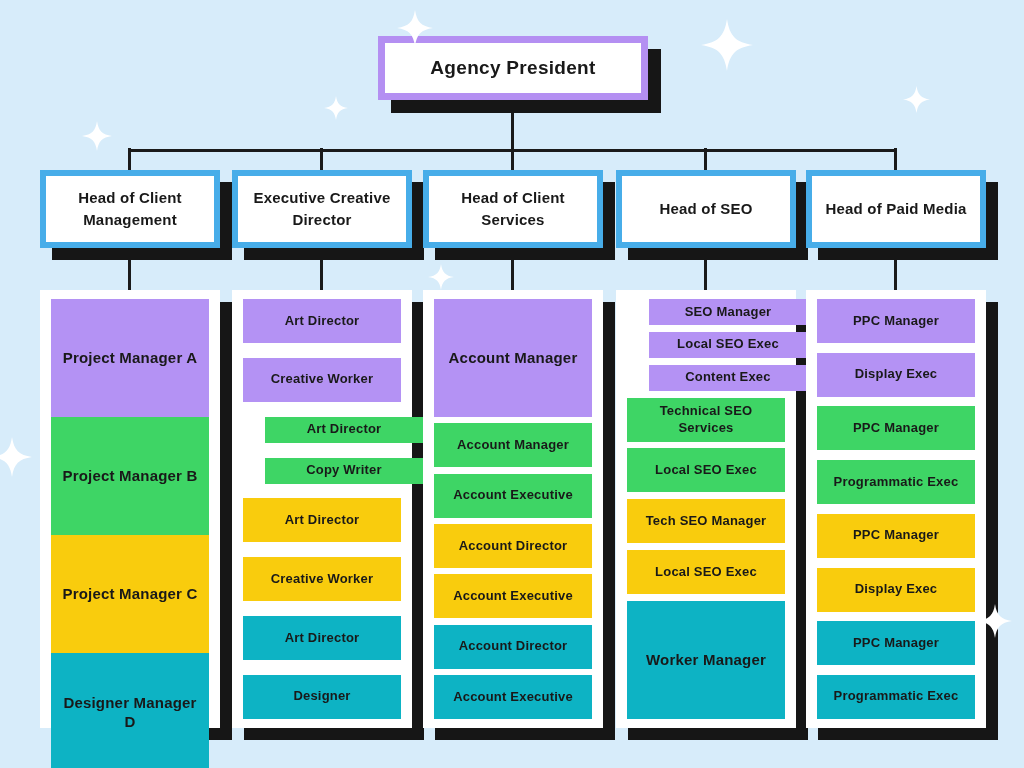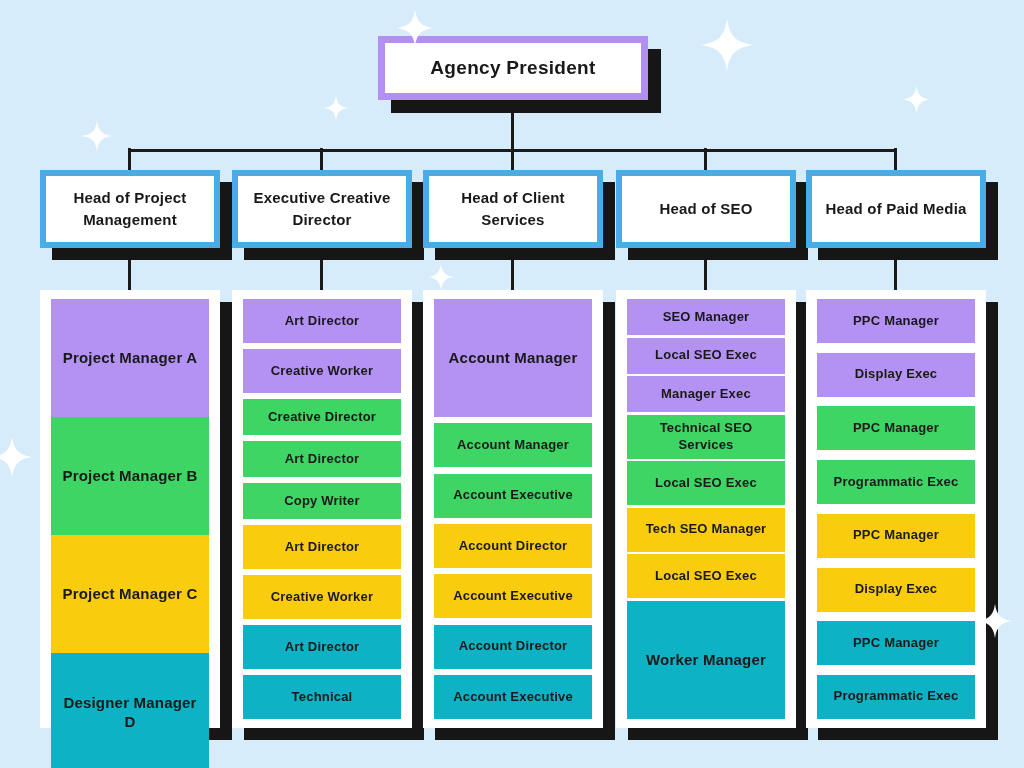--- a/index.html
+++ b/index.html
@@ -46,21 +46,21 @@
     justify-content:space-between;z-index:2;
   }
   .member{
     width:100%;box-sizing:border-box;flex:0 0 auto;
     display:flex;align-items:center;justify-content:center;
     text-align:center;font-size:13px;line-height:1.3;
     letter-spacing:.2px;padding:0 6px;
   }
   .s-xl{height:118px;font-size:15px;}
   .s-md{height:44px;}
-  .s-sm{height:36px;}
+  .s-sm{height:26px;margin-left:22px;}
   .c-purple{background:var(--purple,#b492f4);}
   .c-green{background:var(--green,#3ed565);}
   .c-yellow{background:var(--yellow,#f9cc0d);}
   .c-teal{background:var(--teal,#0db3c4);}
   
   .sparkle{position:absolute;z-index:5;pointer-events:none;}
   .sparkle svg{display:block;width:100%;height:100%;}
 </style>
 </head>
 <body>
@@ -72,21 +72,21 @@
 
   <div class="president">
     <span>Agency President</span>
   </div>
 
   <div id="depts">
   <div class="dept" style="left: 40px;">
     <div class="line top-drop"></div>
     <div class="line bottom-drop"></div>
     <div class="head-box">
-      <span>Head of Project Management</span>
+      <span>Head of Client Management</span>
     </div>
     <div class="column">
           <div class="member s-xl c-purple">
             <span>Project Manager A</span>
           </div>
           <div class="member s-xl c-green">
             <span>Project Manager B</span>
           </div>
           <div class="member s-xl c-yellow">
             <span>Project Manager C</span>
@@ -104,39 +104,36 @@
       <span>Executive Creative Director</span>
     </div>
     <div class="column">
           <div class="member s-md c-purple">
             <span>Art Director</span>
           </div>
           <div class="member s-md c-purple">
             <span>Creative Worker</span>
           </div>
           <div class="member s-sm c-green">
-            <span>Creative Director</span>
-          </div>
-          <div class="member s-sm c-green">
             <span>Art Director</span>
           </div>
           <div class="member s-sm c-green">
             <span>Copy Writer</span>
           </div>
           <div class="member s-md c-yellow">
             <span>Art Director</span>
           </div>
           <div class="member s-md c-yellow">
             <span>Creative Worker</span>
           </div>
           <div class="member s-md c-teal">
             <span>Art Director</span>
           </div>
           <div class="member s-md c-teal">
-            <span>Technical</span>
+            <span>Designer</span>
           </div>
         </div>
   </div>
 
   <div class="dept" style="left: 423px;">
     <div class="line top-drop"></div>
     <div class="line bottom-drop"></div>
     <div class="head-box">
       <span>Head of Client Services</span>
     </div>
@@ -172,21 +169,21 @@
       <span>Head of SEO</span>
     </div>
     <div class="column">
           <div class="member s-sm c-purple">
             <span>SEO Manager</span>
           </div>
           <div class="member s-sm c-purple">
             <span>Local SEO Exec</span>
           </div>
           <div class="member s-sm c-purple">
-            <span>Manager Exec</span>
+            <span>Content Exec</span>
           </div>
           <div class="member s-md c-green">
             <span>Technical SEO Services</span>
           </div>
           <div class="member s-md c-green">
             <span>Local SEO Exec</span>
           </div>
           <div class="member s-md c-yellow">
             <span>Tech SEO Manager</span>
           </div>

